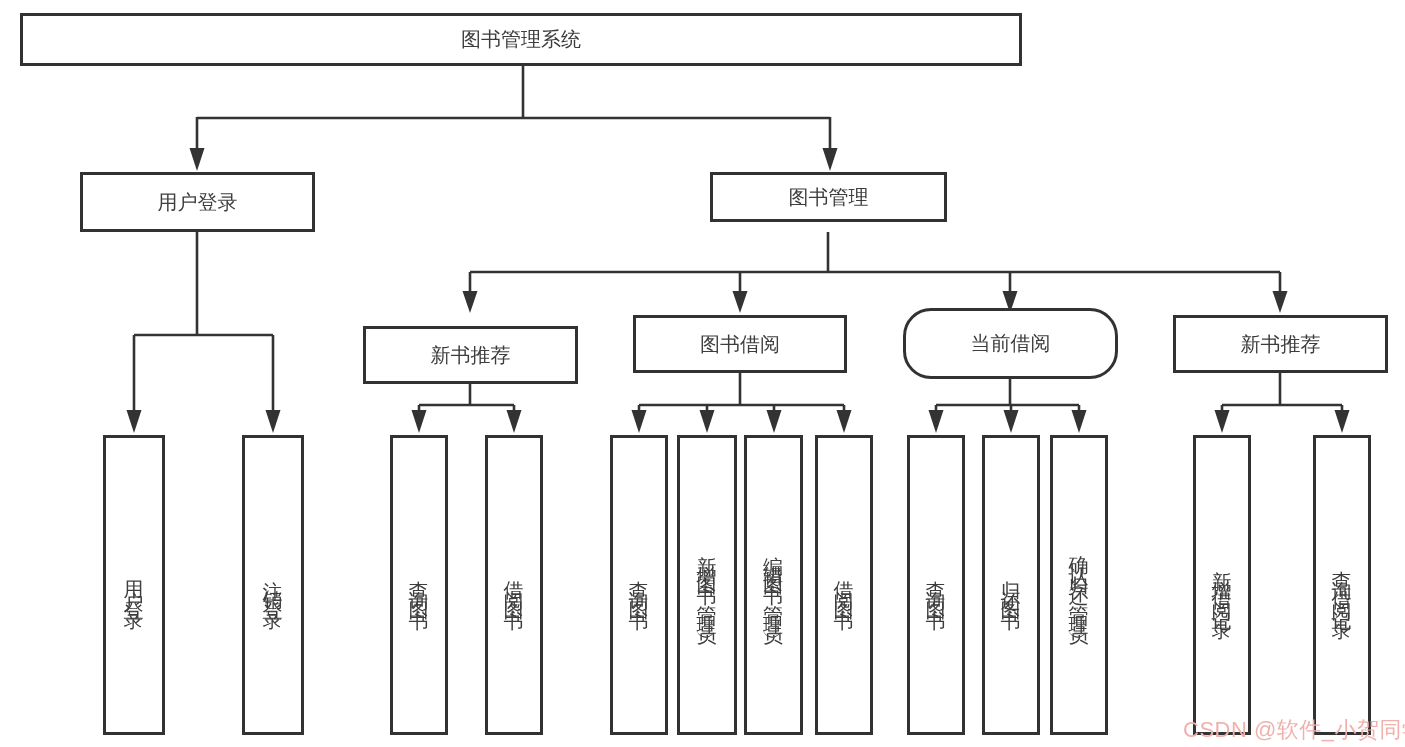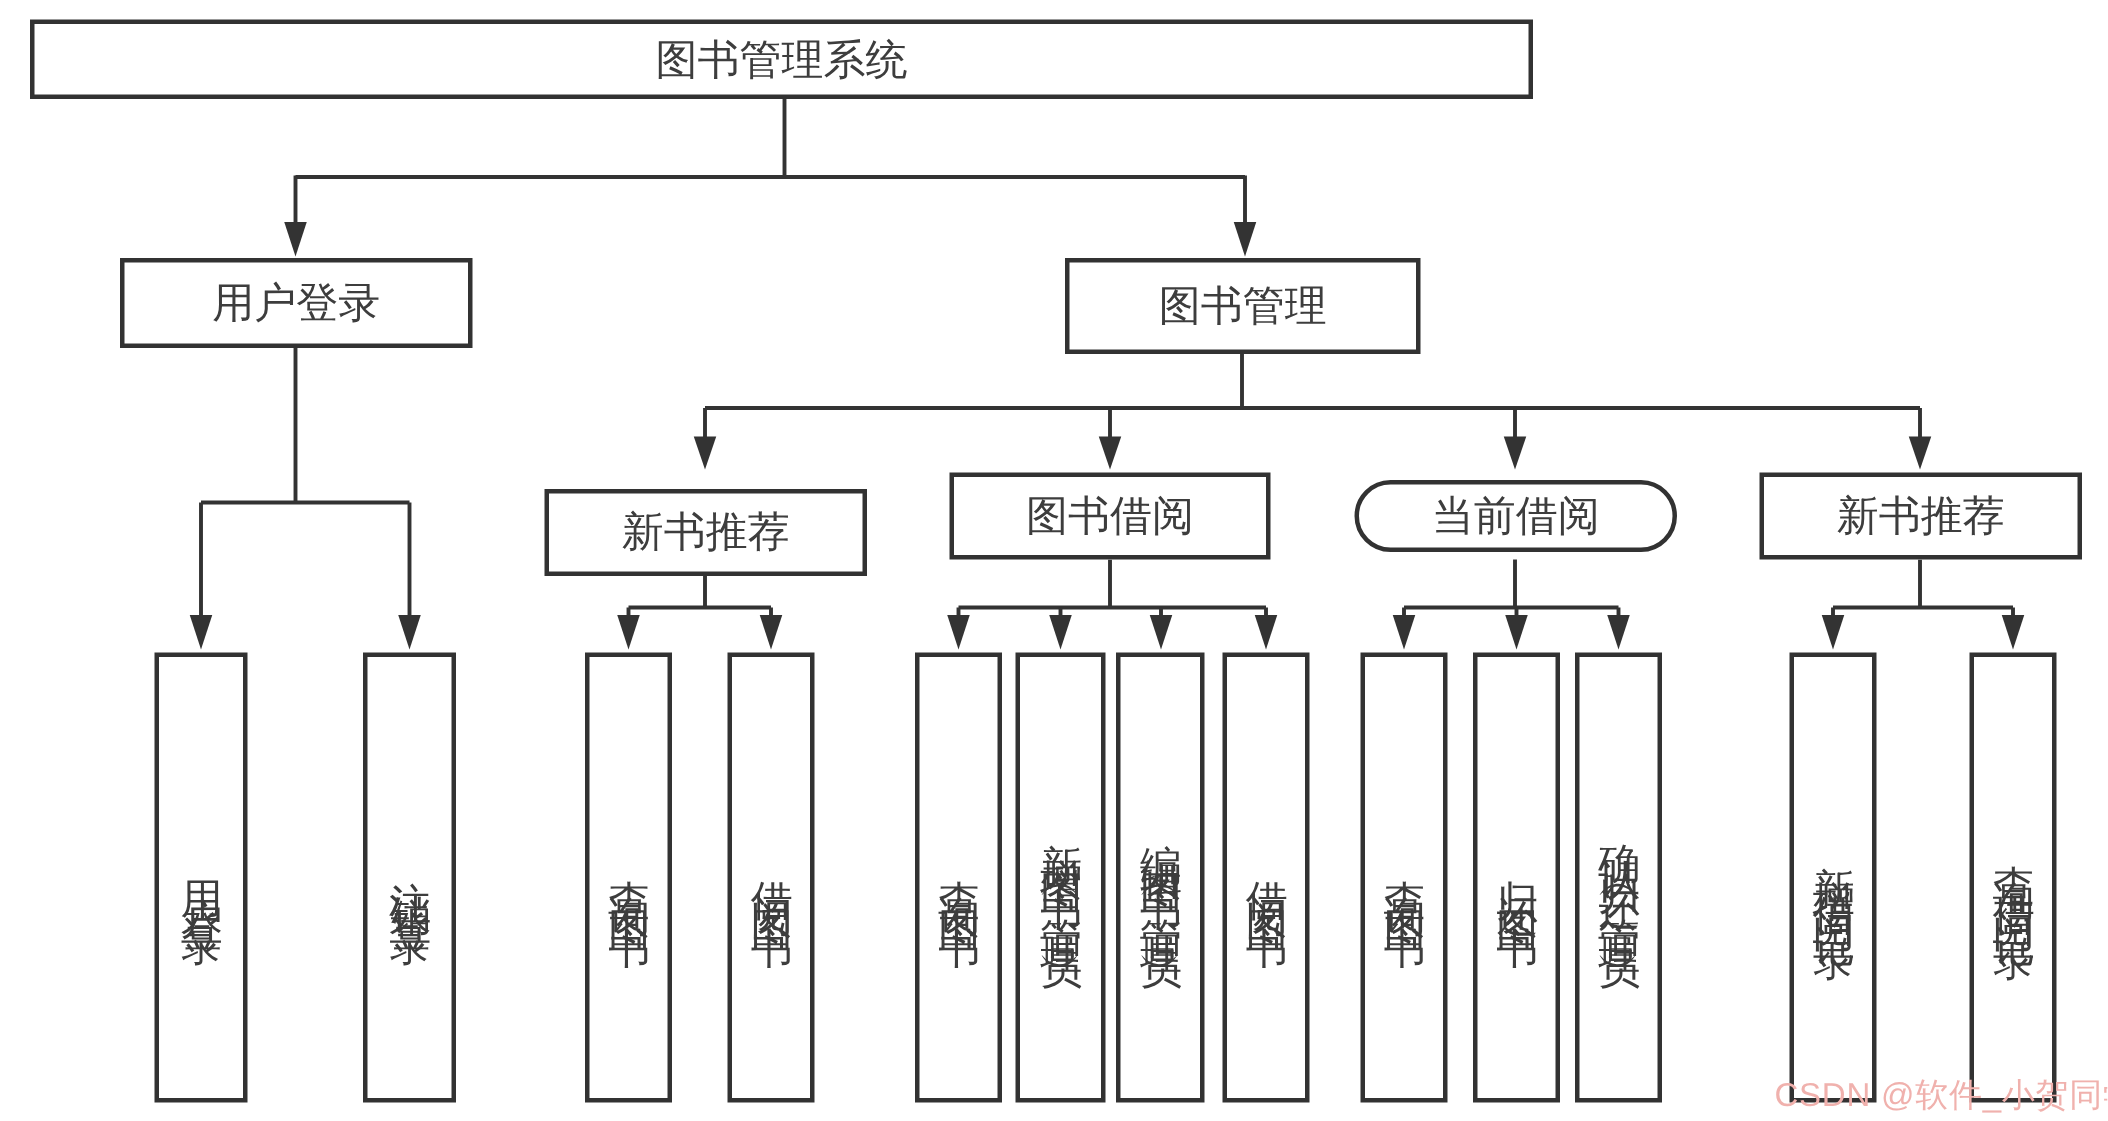--- a/index.html
+++ b/index.html
@@ -13,21 +13,21 @@
   #wires { position:absolute; left:0; top:0; z-index:0; }
   .box {
     position:absolute;
     background:#ffffff;
     border:3px solid #323232;
     box-sizing:border-box;
     display:flex;
     align-items:center;
     justify-content:center;
     color:#3d3d3d;
-    font-size:28px;
+    font-size:20px;
     z-index:1;
     white-space:nowrap;
   }
   .vbox {
     writing-mode:vertical-rl;
     text-orientation:mixed;
     letter-spacing:10px;
     white-space:normal;
     line-height:1;
   }
@@ -119,31 +119,31 @@
     </g>
   </svg>
 
   <div class="box" style="left:20px; top:13px; width:1002px; height:53px;">
     <span>图书管理系统</span>
   </div>
 
   <div class="box" style="left:80px; top:172px; width:235px; height:60px;">
     <span>用户登录</span>
   </div>
-  <div class="box" style="left:710px; top:172px; width:237px; height:64px;">
+  <div class="box" style="left:710px; top:172px; width:237px; height:50px;">
     <span>图书管理</span>
   </div>
 
   <div class="box" style="left:363px; top:315px; width:215px; height:58px;margin-top:11px;">
     <span>新书推荐</span>
   </div>
   <div class="box" style="left:633px; top:315px; width:214px; height:58px;">
     <span>图书借阅</span>
   </div>
-  <div class="box" style="left:903px; top:320px; width:215px; height:48px;border-radius:28px;">
+  <div class="box" style="left:903px; top:308px; width:215px; height:71px;border-radius:28px;">
     <span>当前借阅</span>
   </div>
   <div class="box" style="left:1173px; top:315px; width:215px; height:58px;">
     <span>新书推荐</span>
   </div>
 
   <div class="box vbox" style="left:103px; top:435px; width:62px; height:300px;">
     <span>用户登录</span>
   </div>
   <div class="box vbox" style="left:242px; top:435px; width:62px; height:300px;">

